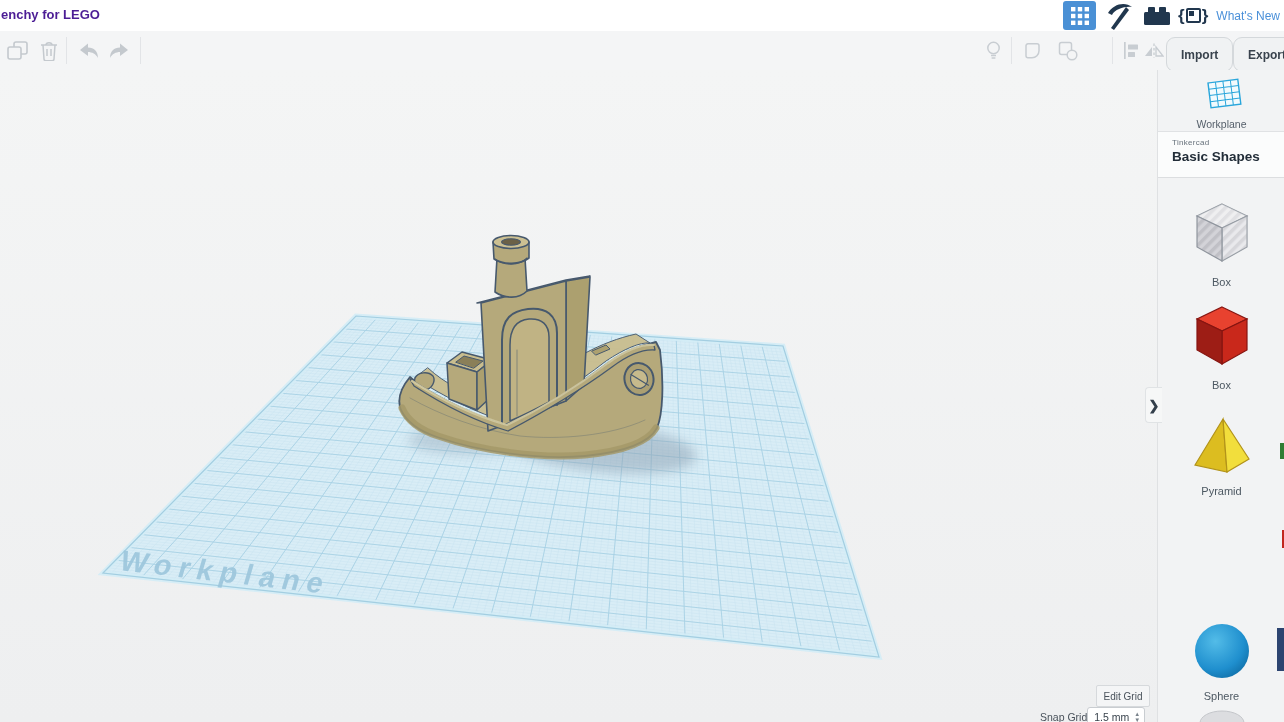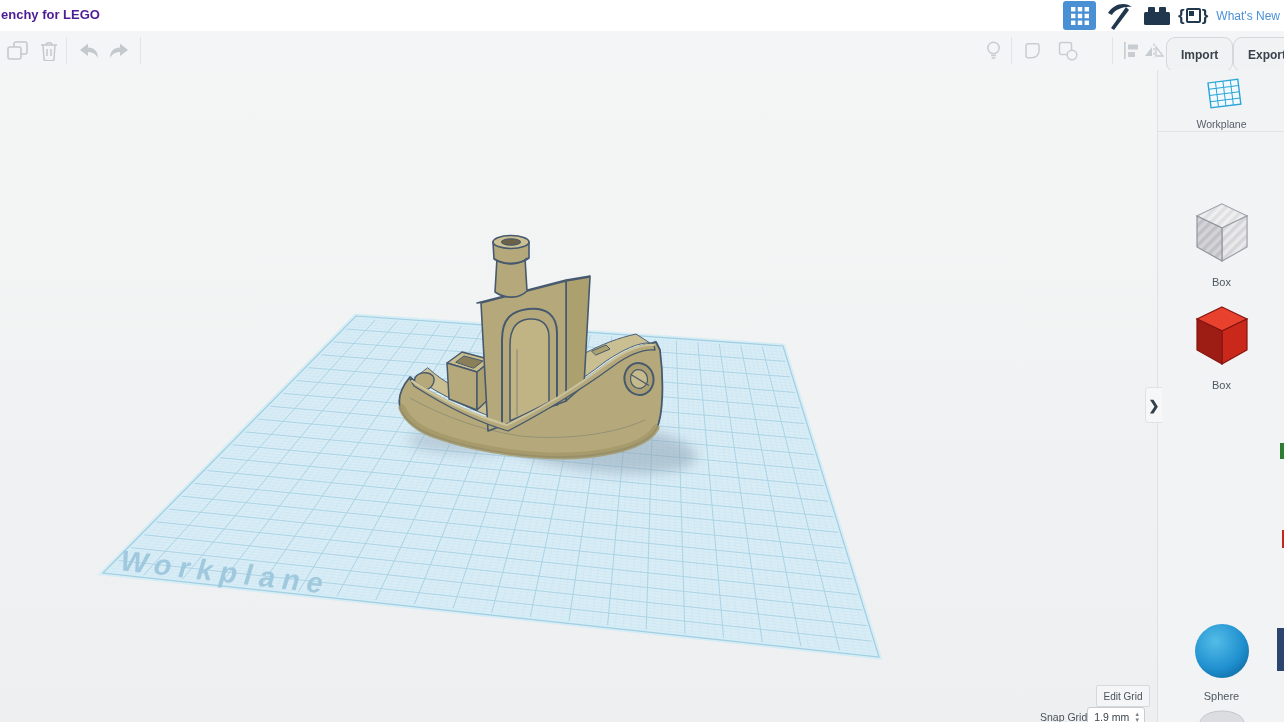--- a/index.html
+++ b/index.html
@@ -466,21 +466,21 @@
         <ellipse cx="639" cy="309" rx="8.5" ry="9.5" fill="#c6ba8c" stroke="#47596d" stroke-width="1.2"></ellipse>
         <path d="M632,303 L647,317" stroke="#47596d" stroke-width="1.2"></path>
       </g>
     </g>
   </svg>
 
   <div class="edit-grid-btn">Edit Grid</div>
   <div class="snap-row">
     <span class="snap-label">Snap Grid</span>
     <span class="snap-select">
-      <span>1.9 mm</span>
+      <span>1.5 mm</span>
       <span class="snap-arrows">
           <span>▲</span>
           <span>▼</span>
         </span>
     </span>
   </div>
 </div>
 
 <div class="collapse-tab">❯</div>
 
@@ -488,20 +488,24 @@
   <div class="wp-tile">
     <svg width="50" height="36" viewBox="0 0 50 36">
       <g transform="translate(11,7) rotate(-7)">
         <rect x="0" y="0" width="30" height="25" fill="#f2fafd" stroke="#2aa6db" stroke-width="1.4"></rect>
         <path d="M7.5,0 V25 M15,0 V25 M22.5,0 V25 M0,6.3 H30 M0,12.5 H30 M0,18.8 H30" stroke="#2aa6db" stroke-width="1"></path>
       </g>
     </svg>
     <div class="wp-label">Workplane</div>
   </div>
   <div class="sb-divider"></div>
+  <div class="lib-strip">
+    <div class="lib-brand">Tinkercad</div>
+    <div class="lib-name">Basic Shapes</div>
+  </div>
 
   <div class="shape-tile" style="top:130px">
     <svg width="62" height="66" viewBox="0 0 62 66">
       <defs>
         <pattern id="diag" width="7" height="7" patternUnits="userSpaceOnUse" patternTransform="rotate(45)">
           <rect width="7" height="7" fill="#e6e6e9"></rect>
             <rect width="3.5" height="7" fill="#cfcfd4"></rect>
         </pattern>
       </defs>
       <polygon points="31,4 56,16 31,28 6,16" fill="url(#diag)" stroke="#9298a0" stroke-width="1.2"></polygon>
@@ -516,20 +520,27 @@
 
   <div class="shape-tile" style="top:233px">
     <svg width="62" height="66" viewBox="0 0 62 66">
       <polygon points="31,4 56,16 31,28 6,16" fill="#e8422f" stroke="#861511" stroke-width="1.2"></polygon>
       <polygon points="31,28 56,16 56,47 31,61" fill="#c9281b" stroke="#861511" stroke-width="1.2"></polygon>
       <polygon points="6,16 31,28 31,61 6,47" fill="#9d1d15" stroke="#861511" stroke-width="1.2"></polygon>
     </svg>
     <div class="shape-label">Box</div>
   </div>
 
+  <div class="shape-tile" style="top:347px">
+    <svg width="62" height="58" viewBox="0 0 62 58">
+      <polygon points="32,2 4,48 36,55" fill="#dcbd20" stroke="#b2931a" stroke-width="1.2"></polygon>
+      <polygon points="32,2 36,55 58,42" fill="#f2de3c" stroke="#b2931a" stroke-width="1.2"></polygon>
+    </svg>
+    <div class="shape-label">Pyramid</div>
+  </div>
 
 
   <div class="shape-tile" style="top:552px">
     <svg width="62" height="58" viewBox="0 0 62 58">
       <defs>
         <radialGradient id="sph" cx="38%" cy="32%" r="75%">
           <stop offset="0%" stop-color="#53bce8"></stop>
             <stop offset="70%" stop-color="#1f8fce"></stop>
             <stop offset="100%" stop-color="#1170a9"></stop>
         </radialGradient>

